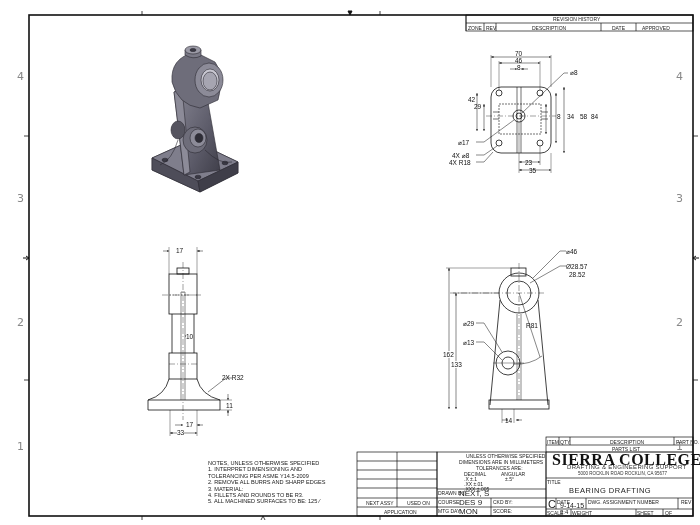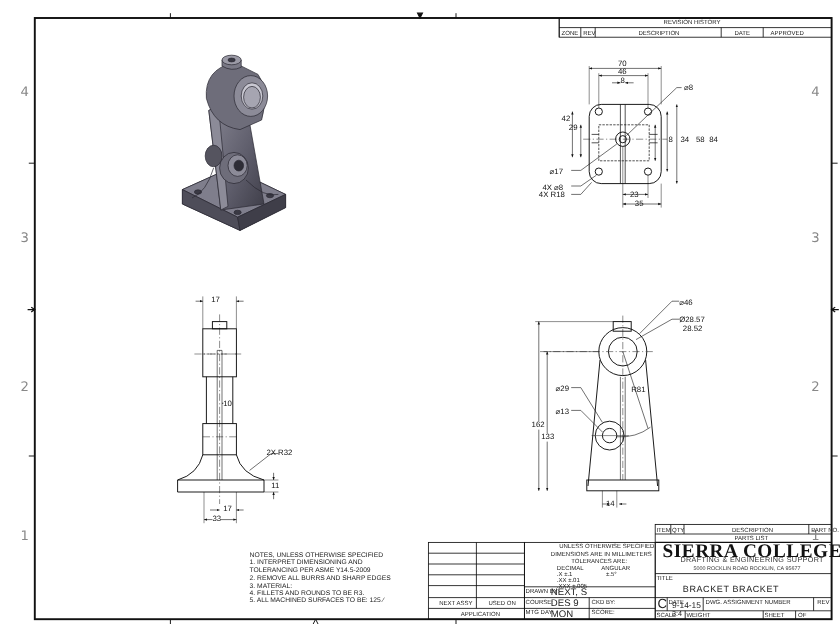--- a/index.html
+++ b/index.html
@@ -321,21 +321,21 @@
 <div class="abs tiny" style="left:547px;top:439px;">ITEM</div>
 <div class="abs tiny" style="left:560px;top:439px;">QTY</div>
 <div class="abs tiny" style="left:610px;top:439px;">DESCRIPTION</div>
 <div class="abs tiny" style="left:676px;top:439px;">PART NO.</div>
 <div class="abs tiny" style="left:612px;top:446px;">PARTS LIST</div>
 
 <div class="college">SIERRA COLLEGE</div>
 <div class="college-sub">DRAFTING &amp; ENGINEERING SUPPORT</div>
 <div class="college-addr">5000 ROCKLIN ROAD ROCKLIN, CA 95677</div>
 <div class="abs tiny" style="left:547px;top:479px;">TITLE</div>
-<div class="abs sm" style="left:569px;top:486px;font-size:7.5px;letter-spacing:0.5px;">BRACKET BRACKET</div>
+<div class="abs sm" style="left:569px;top:486px;font-size:7.5px;letter-spacing:0.5px;">BEARING DRAFTING</div>
 <div class="abs" style="left:548px;top:498px;font-size:11px;color:#222;">C</div>
 <div class="abs tiny" style="left:557px;top:499px;">DATE</div>
 <div class="abs sm" style="left:560px;top:502px;font-size:7px;">9-14-15</div>
 <div class="abs tiny" style="left:588px;top:499px;">DWG. ASSIGNMENT NUMBER</div>
 <div class="abs tiny" style="left:681px;top:499px;">REV</div>
 <div class="abs tiny" style="left:547px;top:510px;">SCALE</div>
 <div class="abs sm" style="left:560px;top:509px;">3:4</div>
 <div class="abs tiny" style="left:572px;top:510px;">WEIGHT</div>
 <div class="abs tiny" style="left:637px;top:510px;">SHEET</div>
 <div class="abs tiny" style="left:665px;top:510px;">OF</div>

